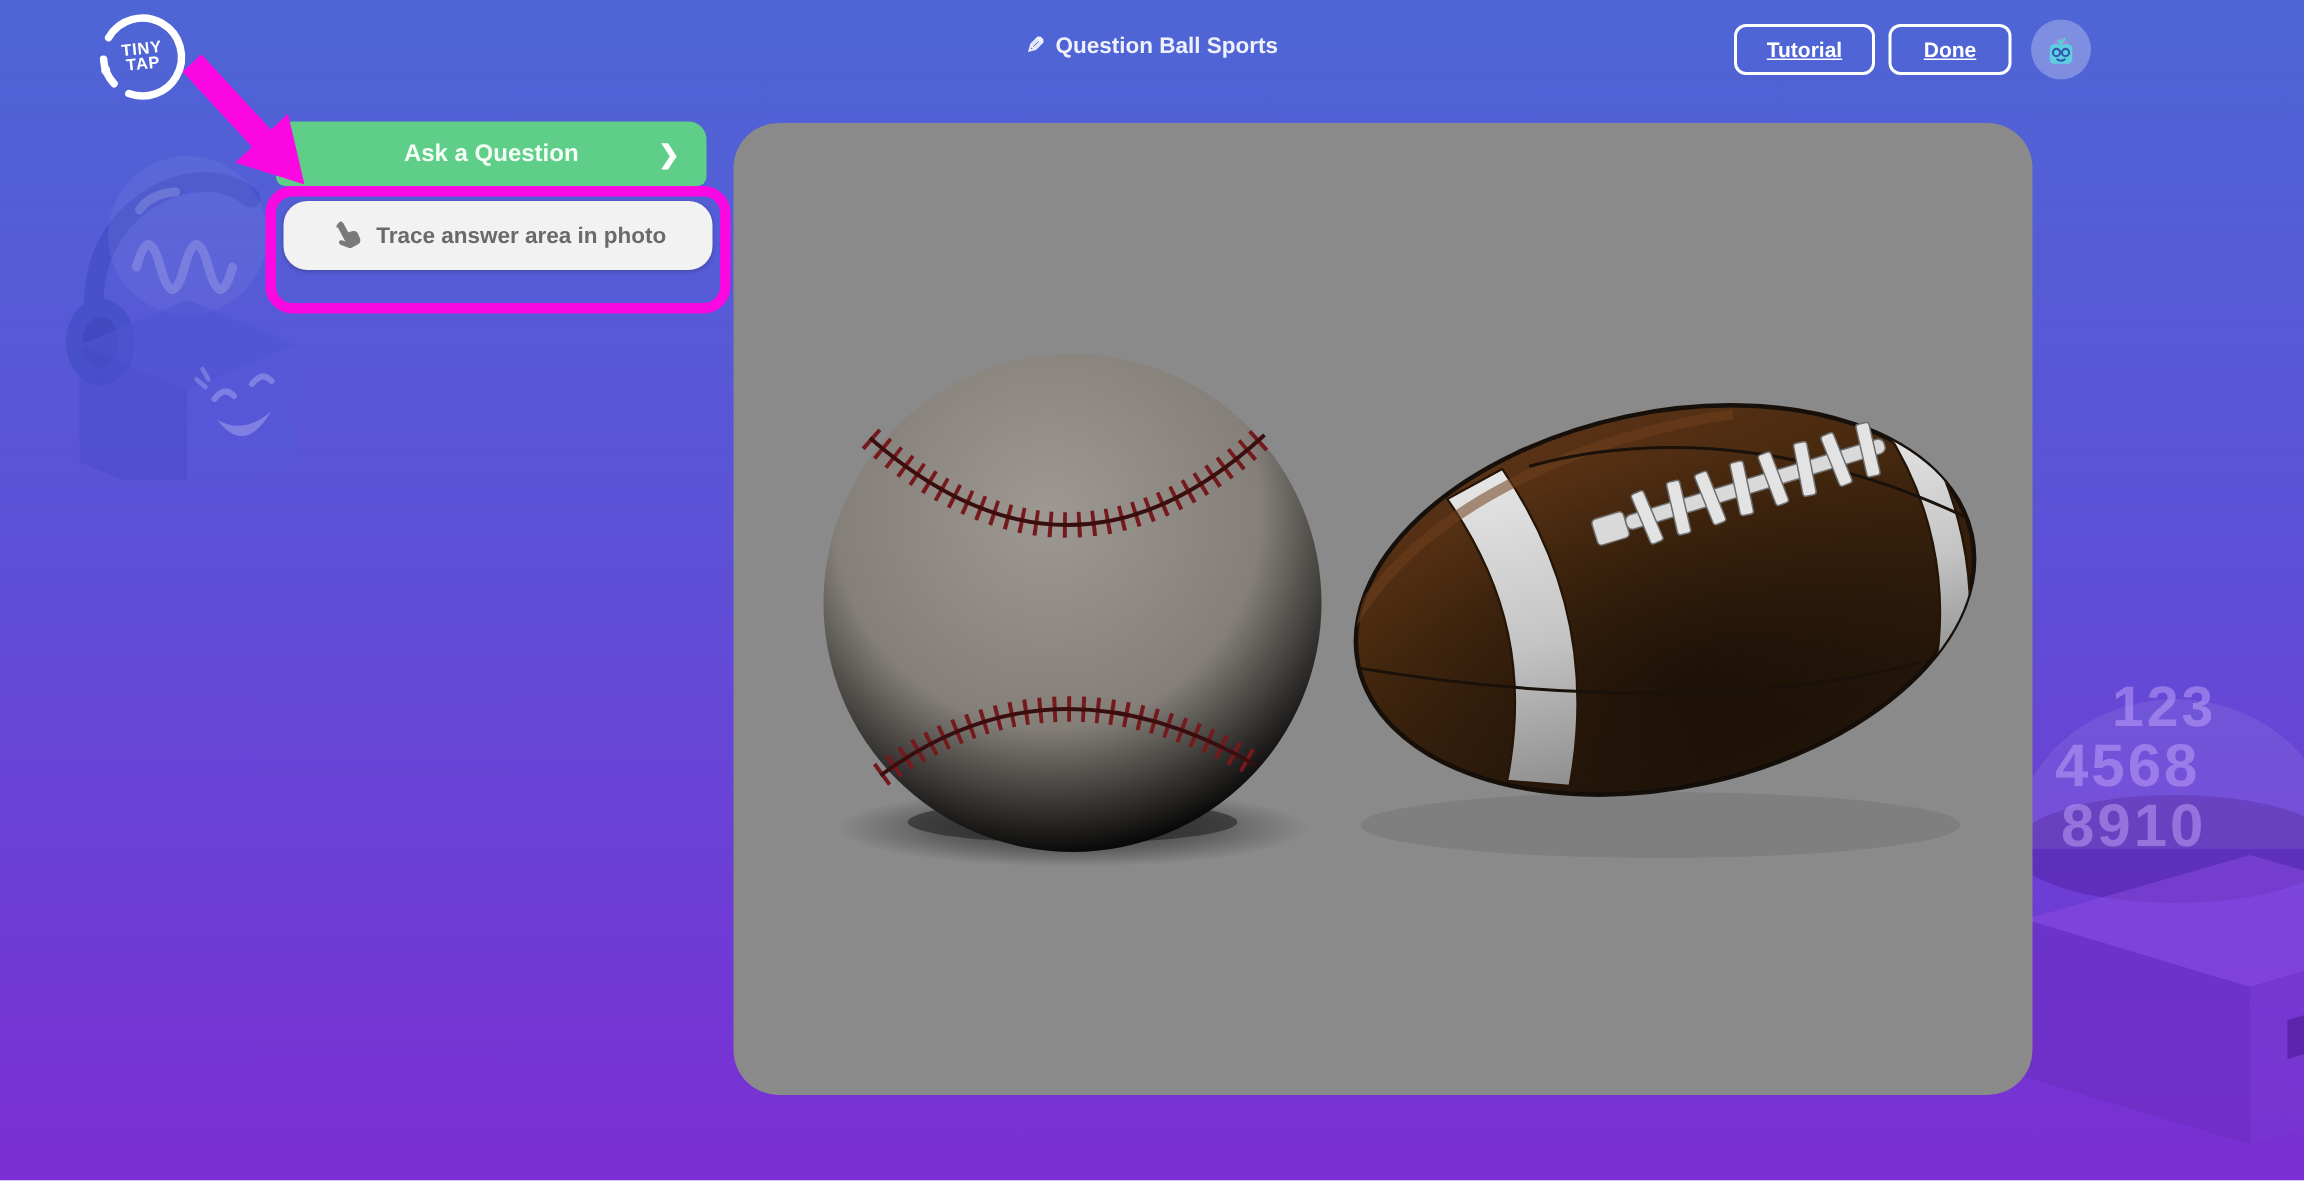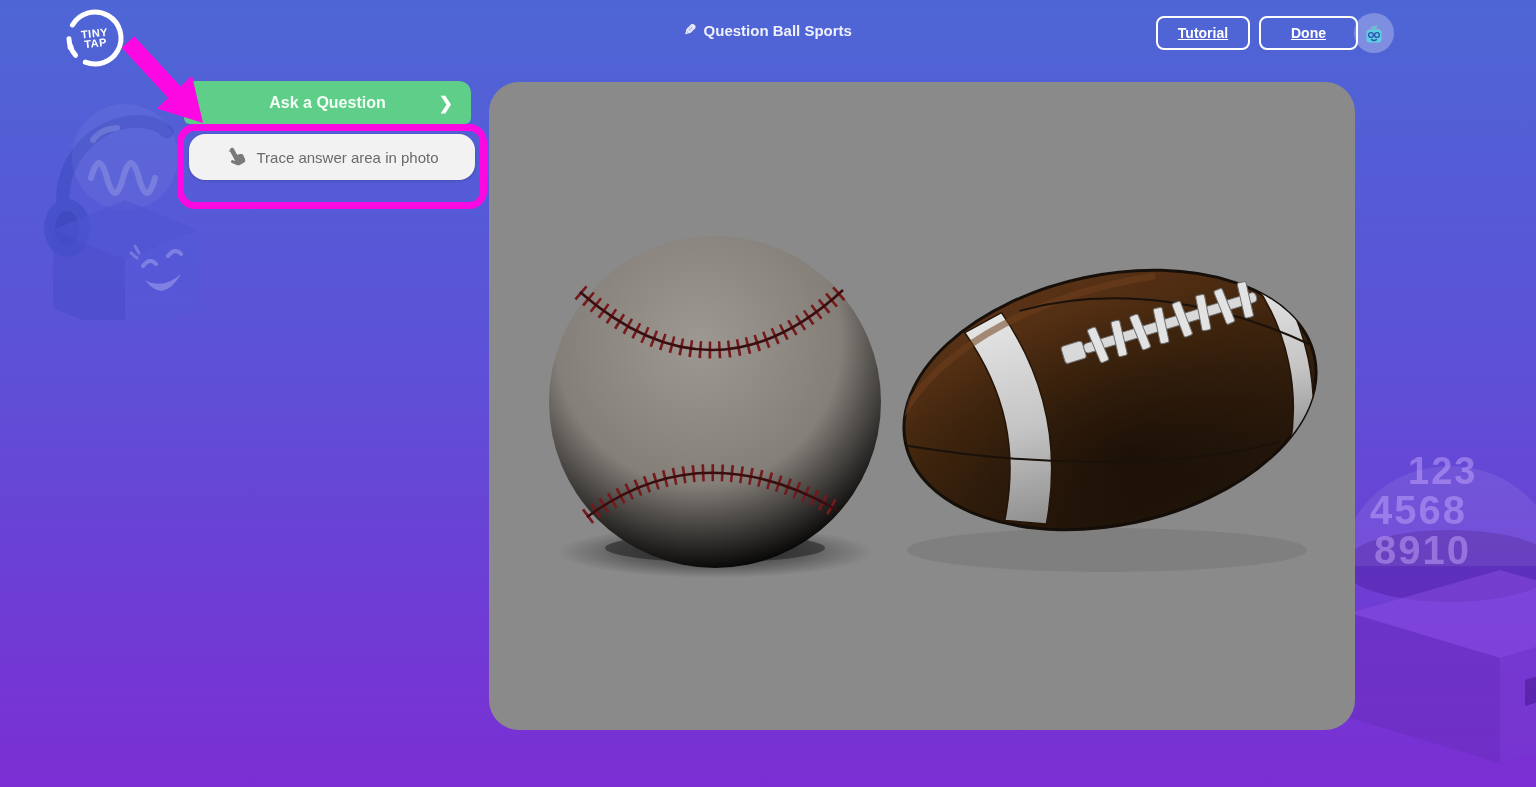--- a/index.html
+++ b/index.html
@@ -15,36 +15,36 @@
     justify-content:center;color:#fff;font-weight:900;font-size:11px;line-height:10px;
     letter-spacing:.5px;transform:rotate(-6deg);}
   .page-title{position:absolute;top:21px;left:50%;transform:translateX(-50%);display:flex;
     align-items:center;gap:7px;color:#eef0fb;font-size:15px;font-weight:700;z-index:9;cursor:pointer;}
   .page-title .pencil{font-size:15px;transform:scaleX(-1);display:inline-block;}
   .hdr-btn{position:absolute;top:16px;height:34px;box-sizing:border-box;border:2px solid #fff;
     border-radius:8px;background:transparent;color:#fff;font-weight:700;font-size:14px;
     display:flex;align-items:center;justify-content:center;z-index:9;cursor:pointer;
     font-family:"Liberation Sans",sans-serif;text-decoration:underline;}
   .btn-tutorial{left:1156px;width:94px;}
-  .btn-done{left:1259px;width:99px;}
+  .btn-done{left:1259px;width:82px;}
   .avatar{position:absolute;left:1354px;top:13px;width:40px;height:40px;border-radius:50%;
     background:rgba(255,255,255,.27);display:flex;align-items:center;justify-content:center;
     z-index:9;cursor:pointer;}
 
   
   .ask-btn{position:absolute;left:184px;top:81px;width:287px;height:43px;background:#5fce88;
     border-radius:12px 12px 6px 6px;display:flex;align-items:center;justify-content:center;
     color:#f4fff7;font-size:16px;font-weight:700;z-index:3;cursor:pointer;}
   .ask-btn .chev{position:absolute;right:18px;top:50%;transform:translateY(-50%);
     font-size:17px;font-weight:900;color:#fff;}
   .hl-box{position:absolute;left:177px;top:124px;width:310px;height:85px;box-sizing:border-box;
     border:7px solid #fb08e2;border-radius:18px;z-index:4;}
   .trace-btn{position:absolute;left:189px;top:134px;width:286px;height:46px;background:#f2f2f3;
     border-radius:16px;display:flex;align-items:center;justify-content:center;gap:9px;
-    color:#6a6a6a;font-size:15px;font-weight:400;z-index:5;cursor:pointer;
+    color:#6a6a6a;font-size:15px;font-weight:700;z-index:5;cursor:pointer;
     box-shadow:0 1px 3px rgba(0,0,0,.18);}
   .arrow-svg{position:absolute;left:100px;top:20px;z-index:6;}
 
   
   .panel{position:absolute;left:489px;top:82px;width:866px;height:648px;background:#8a8a8a;
     border-radius:30px;z-index:2;overflow:hidden;}
 </style>
 </head>
 <body>
 

